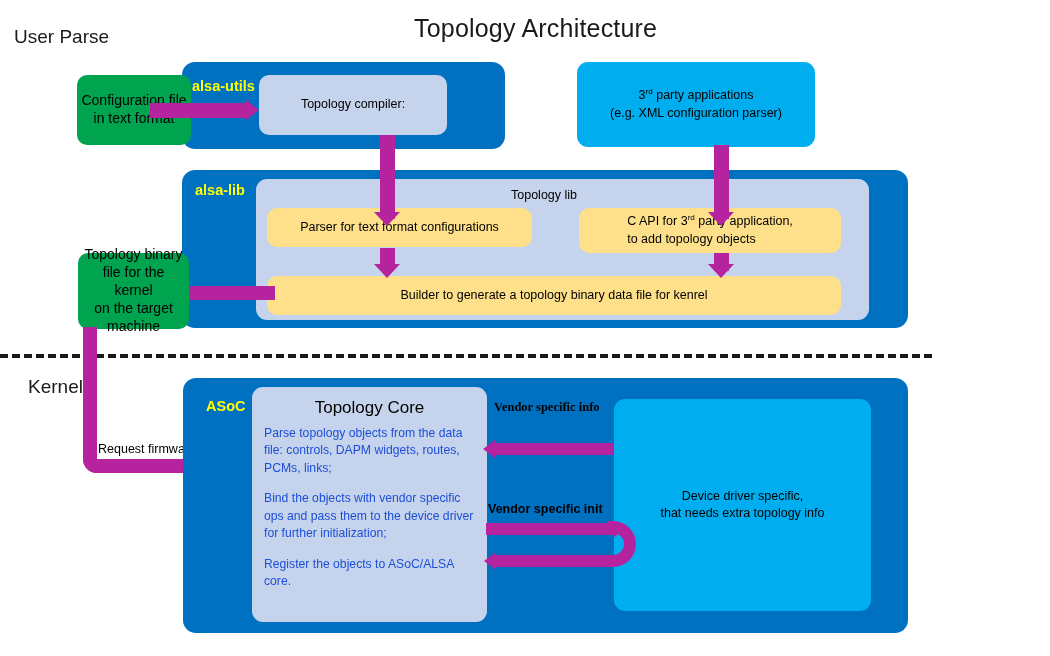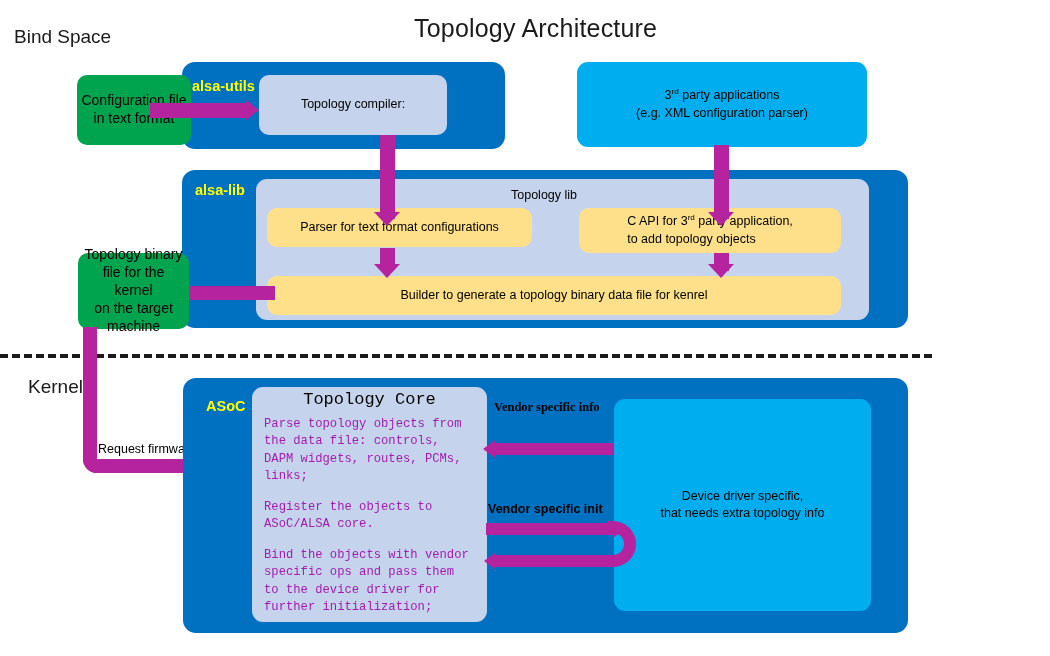--- a/index.html
+++ b/index.html
@@ -113,33 +113,32 @@
     font-size: 12.5px;
     color: #000000;
     white-space: nowrap;
   }
 
   
   .core-panel {
     background: #C5D4EC;
     border-radius: 11px;
     box-sizing: border-box;
-    padding: 3px 12px 8px 12px;
-    font-family: Liberation Mono, monospace;
+    padding: 11px 12px 8px 12px;
   }
   .core-heading {
     font-size: 17px;
     text-align: center;
     color: #000000;
     margin: 0 0 7px 0;
   }
   .core-para {
     font-size: 12.2px;
     line-height: 1.43;
-    color: #a21caf;
+    color: #1d4ed8;
     margin: 0 0 13px 0;
   }
   .core-para:last-child { margin-bottom: 0; }
 
   
   .mag { background: #B5249E; }
   .arrow-h-shaft { background: #B5249E; }
   .arrow-head-right {
     width: 0; height: 0;
     border-top: 11px solid transparent;
@@ -176,21 +175,21 @@
   }
   sup { font-size: 0.65em; vertical-align: super; line-height: 0; }
 </style>
 </head>
 <body>
 
 <div id="stage">
 
   <div class="abs title" style="left:398px; top:14px;margin-left:16px;">Topology Architecture</div>
 
-  <div class="abs space-label" style="left:14px; top:26px;">Bind Space</div>
+  <div class="abs space-label" style="left:14px; top:26px;">User Parse</div>
   <div class="abs space-label" style="left:28px; top:376px;">Kernel</div>
 
   <div class="abs dashed-divider" style="left:0px; top:354px; width:932px;"></div>
 
   <div class="abs blue-container" style="left:182px; top:62px; width:323px; height:87px;"></div>
   <div class="abs lib-tag" style="left:192px; top:78px;">alsa-utils</div>
 
   <div class="abs pale-box" style="left:259px; top:75px; width:188px; height:60px;">
     <div>
       <div>Topology compiler:</div>
@@ -200,21 +199,21 @@
   <div class="abs green-box" style="left:36px; top:75px; width:114px; height:70px;">
     <div>
       <div>Configuration file</div>
       <div>in text format</div>
     </div>
   </div>
 
   <div class="abs arrow-h-shaft" style="left:150px; top:103px; width:95px; height:15px;"></div>
   <div class="abs arrow-head-right" style="left:245px; top:99px;"></div>
 
-  <div class="abs lightblue-box" style="left:577px; top:62px; width:290px; height:85px;">
+  <div class="abs lightblue-box" style="left:577px; top:62px; width:238px; height:85px;">
     <div>
       <div>
         <span>3</span><sup>rd</sup><span> party applications</span>
       </div>
       <div>(e.g. XML configuration parser)</div>
     </div>
   </div>
 
   <div class="abs blue-container" style="left:182px; top:170px; width:726px; height:158px;"></div>
   <div class="abs lib-tag" style="left:195px; top:182px;">alsa-lib</div>
@@ -266,22 +265,22 @@
   <div class="abs arrow-h-shaft" style="left:97px; top:459px; width:150px; height:14px;"></div>
   <div class="abs arrow-head-right" style="left:245px; top:455px;"></div>
   <div class="abs plain-label" style="left:98px; top:442px;">Request firmware</div>
 
   <div class="abs blue-container" style="left:183px; top:378px; width:725px; height:255px;"></div>
   <div class="abs lib-tag" style="left:206px; top:398px;">ASoC</div>
 
   <div class="abs core-panel" style="left:252px; top:387px; width:235px; height:235px;">
     <div class="core-heading">Topology Core</div>
     <p class="core-para">Parse  topology objects from the data file: controls, DAPM widgets, routes, PCMs, links;</p>
+    <p class="core-para">Bind the objects with vendor specific ops and pass them to the device driver for further initialization;</p>
     <p class="core-para">Register the objects to ASoC/ALSA core.</p>
-    <p class="core-para">Bind the objects with vendor specific ops and pass them to the device driver for further initialization;</p>
   </div>
 
   <div class="abs lightblue-box" style="left:614px; top:399px; width:257px; height:212px;">
     <div>
       <div>Device driver specific,</div>
       <div>that needs extra topology info</div>
     </div>
   </div>
 
   <div class="abs arrow-label" style="left:494px; top:400px;font-family:Liberation Serif, serif;">Vendor specific info</div>

